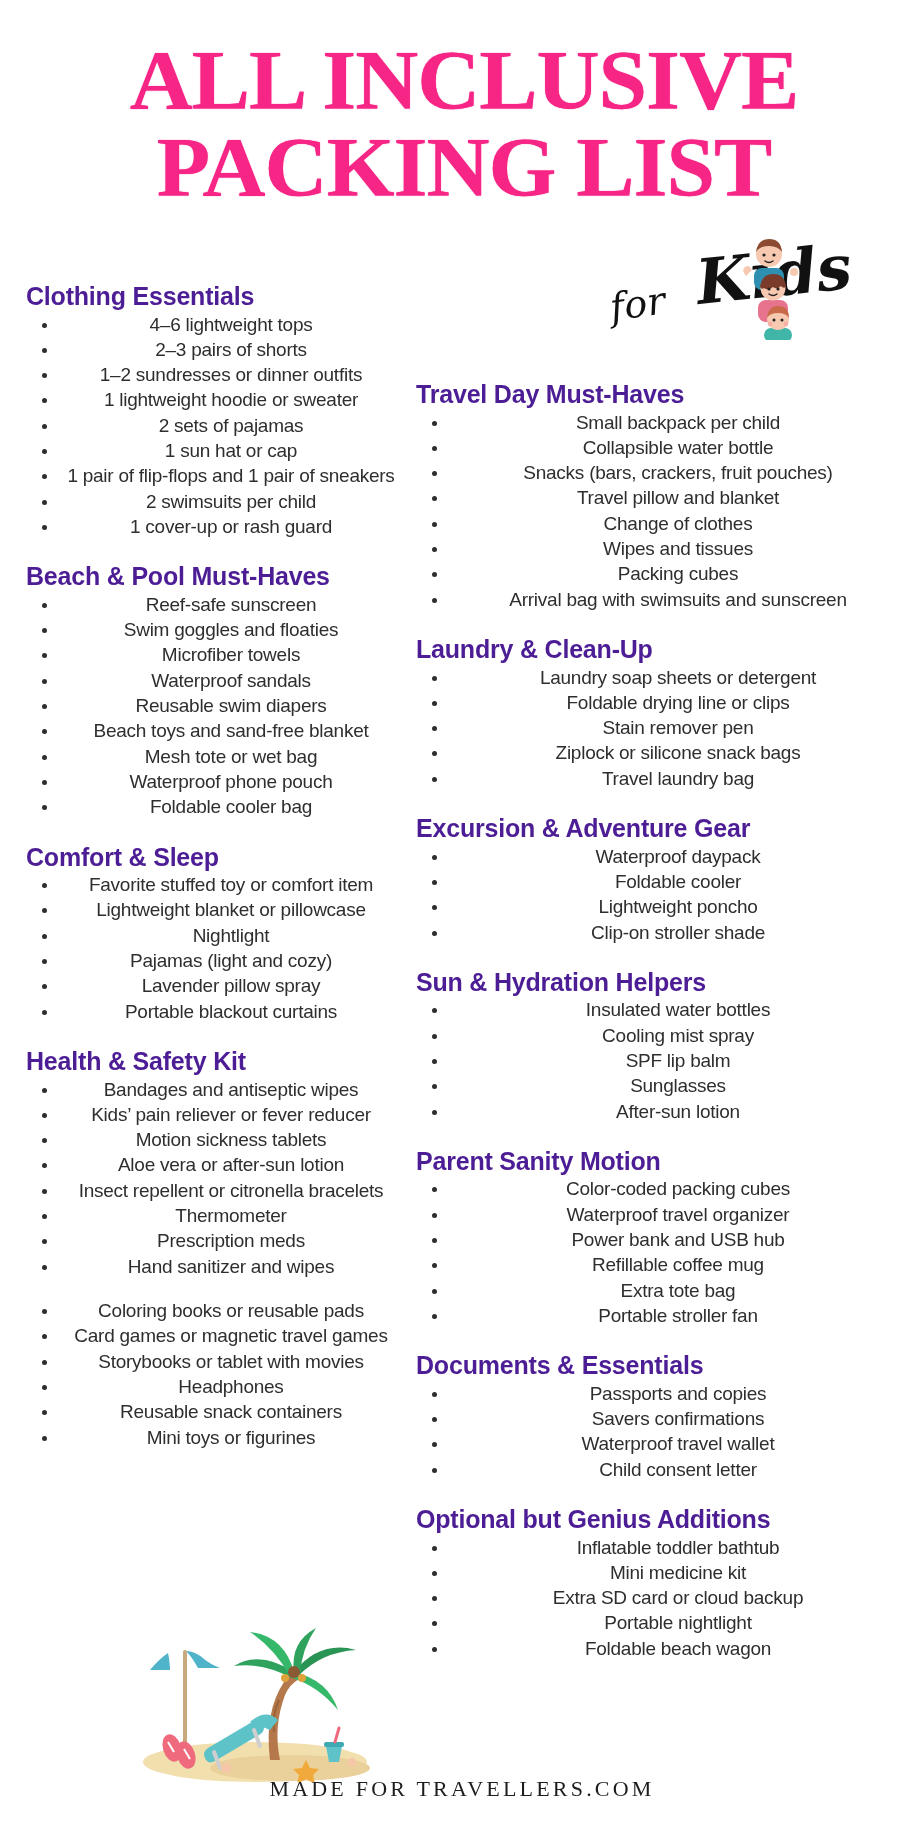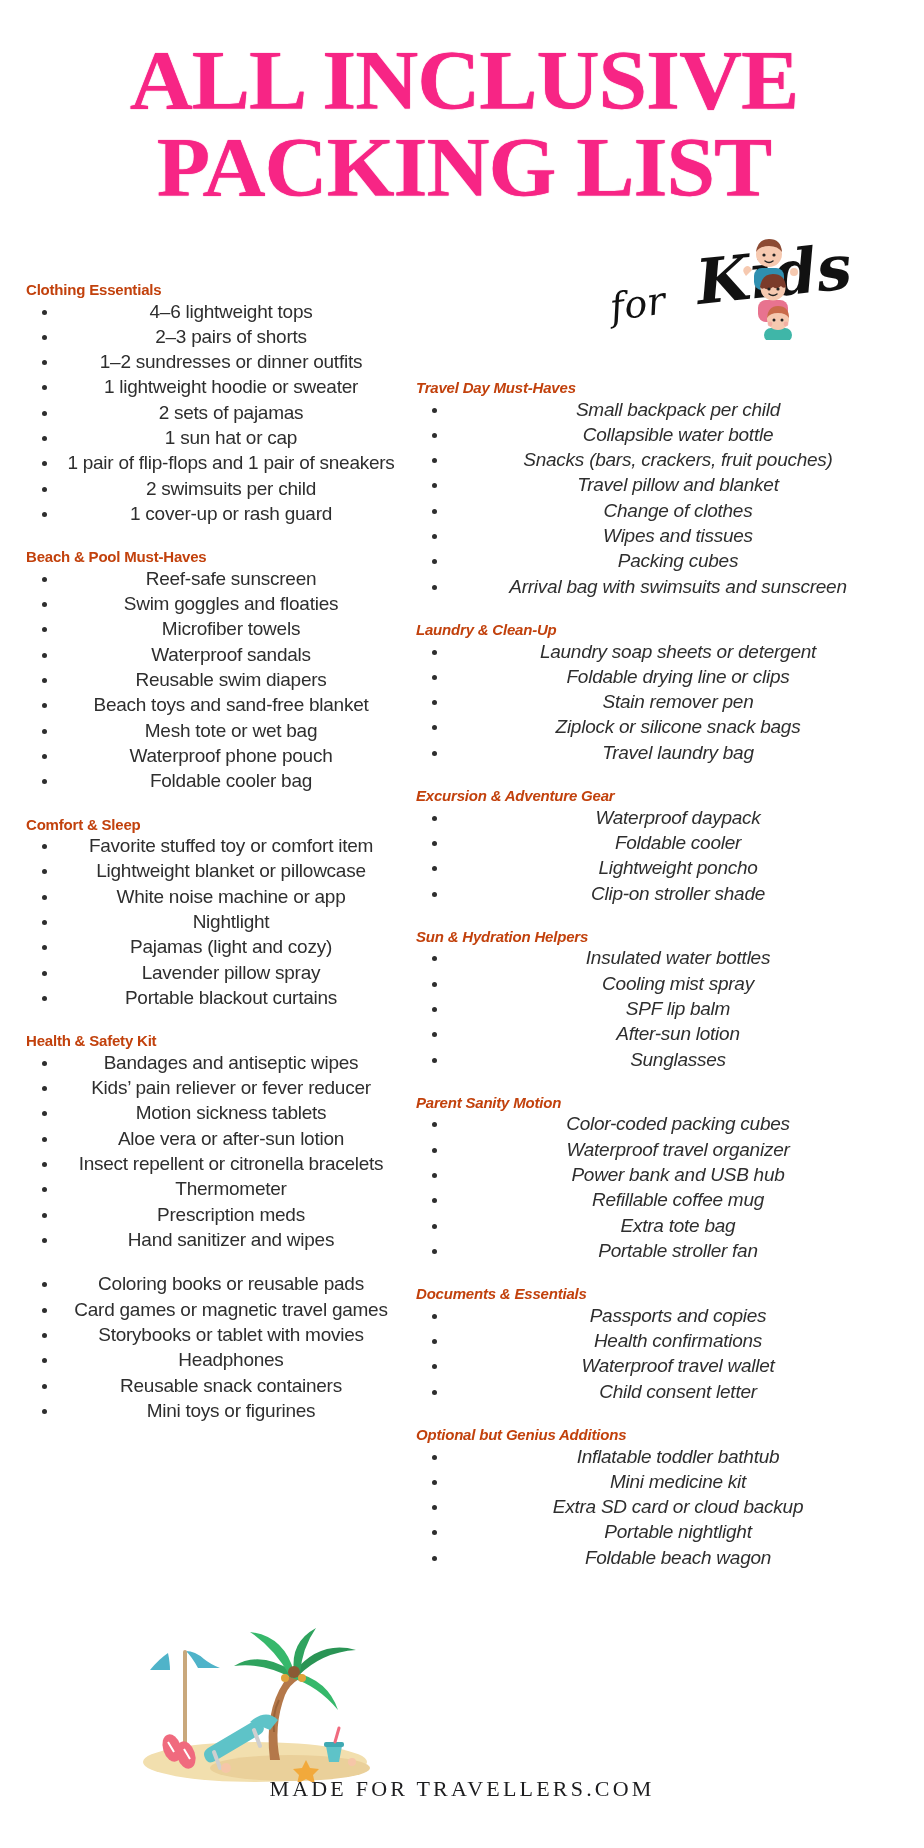--- a/index.html
+++ b/index.html
@@ -50,29 +50,29 @@
     font-size:62px;color:#111;
     transform:rotate(-6deg);
   }
 
   
   .kids-art{position:absolute;left:736px;top:232px;width:78px;height:108px;}
 
   
   .col{position:absolute;}
   .col-left{left:26px;top:280px;width:378px;}
-  .col-right{left:416px;top:378px;width:492px;font-style:italic;}
+  .col-right{left:416px;top:378px;width:492px;}
 
   .section{margin-bottom:22px;}
   .section:last-child{margin-bottom:0;}
 
   .sec-title{
-    font-size:15px;
+    font-size:25px;
     font-weight:700;
-    color:#c2410c;
+    color:#4c1d95;
     letter-spacing:-0.2px;
     margin:0 0 1px 0;
     line-height:1.3;
   }
   ul.items{
     list-style:none;
     margin:0;padding:0;text-align:center;
   }
   ul.items li{
     position:relative;
@@ -175,21 +175,20 @@
         <li>Waterproof phone pouch</li>
         <li>Foldable cooler bag</li>
       </ul>
     </div>
 
     <div class="section">
       <div class="sec-title">Comfort &amp; Sleep</div>
       <ul class="items">
         <li>Favorite stuffed toy or comfort item</li>
         <li>Lightweight blanket or pillowcase</li>
-        <li>White noise machine or app</li>
         <li>Nightlight</li>
         <li>Pajamas (light and cozy)</li>
         <li>Lavender pillow spray</li>
         <li>Portable blackout curtains</li>
       </ul>
     </div>
 
     <div class="section">
       <div class="sec-title">Health &amp; Safety Kit</div>
       <ul class="items">
@@ -251,42 +250,42 @@
         <li>Clip-on stroller shade</li>
       </ul>
     </div>
 
     <div class="section">
       <div class="sec-title">Sun &amp; Hydration Helpers</div>
       <ul class="items">
         <li>Insulated water bottles</li>
         <li>Cooling mist spray</li>
         <li>SPF lip balm</li>
+        <li>Sunglasses</li>
         <li>After-sun lotion</li>
-        <li>Sunglasses</li>
       </ul>
     </div>
 
     <div class="section">
       <div class="sec-title">Parent Sanity Motion</div>
       <ul class="items">
         <li>Color-coded packing cubes</li>
         <li>Waterproof travel organizer</li>
         <li>Power bank and USB hub</li>
         <li>Refillable coffee mug</li>
         <li>Extra tote bag</li>
         <li>Portable stroller fan</li>
       </ul>
     </div>
 
     <div class="section">
       <div class="sec-title">Documents &amp; Essentials</div>
       <ul class="items">
         <li>Passports and copies</li>
-        <li>Health confirmations</li>
+        <li>Savers confirmations</li>
         <li>Waterproof travel wallet</li>
         <li>Child consent letter</li>
       </ul>
     </div>
 
     <div class="section">
       <div class="sec-title">Optional but Genius Additions</div>
       <ul class="items">
         <li>Inflatable toddler bathtub</li>
         <li>Mini medicine kit</li>

